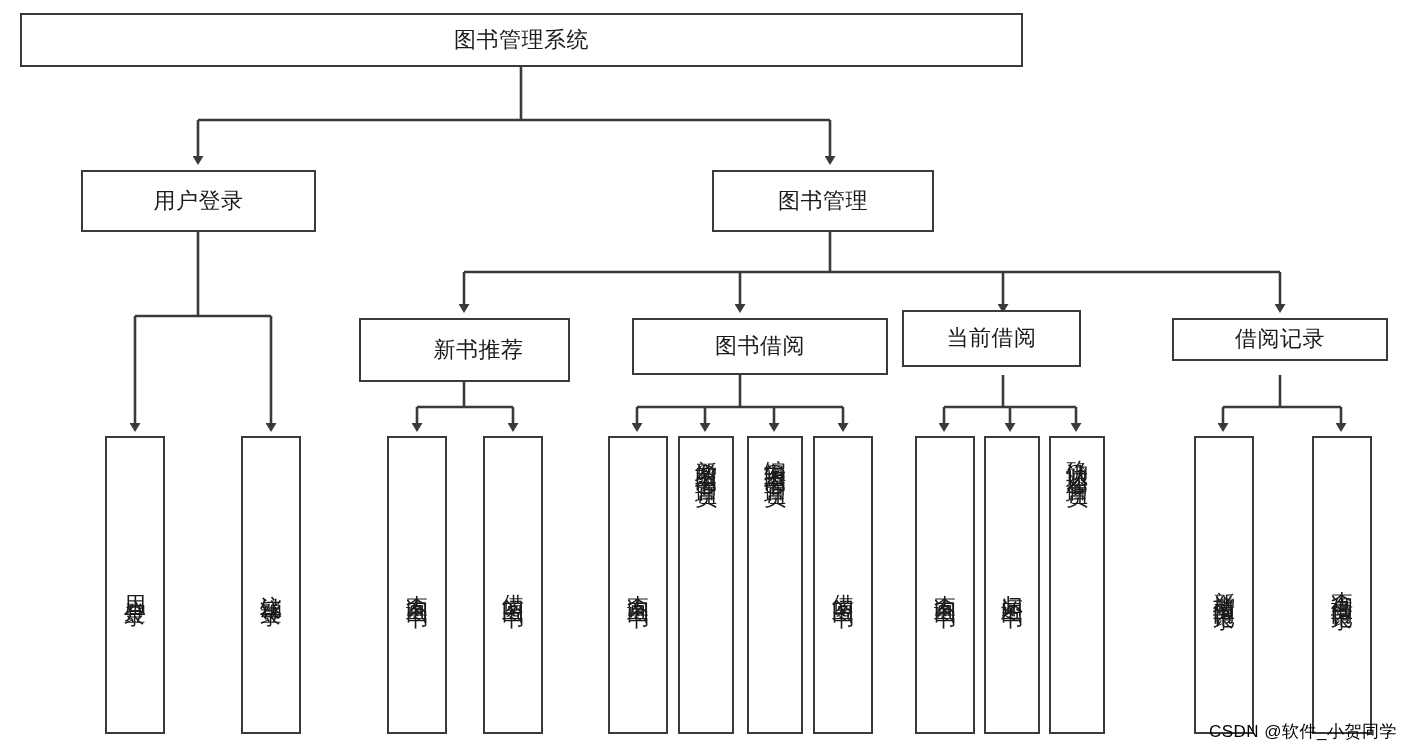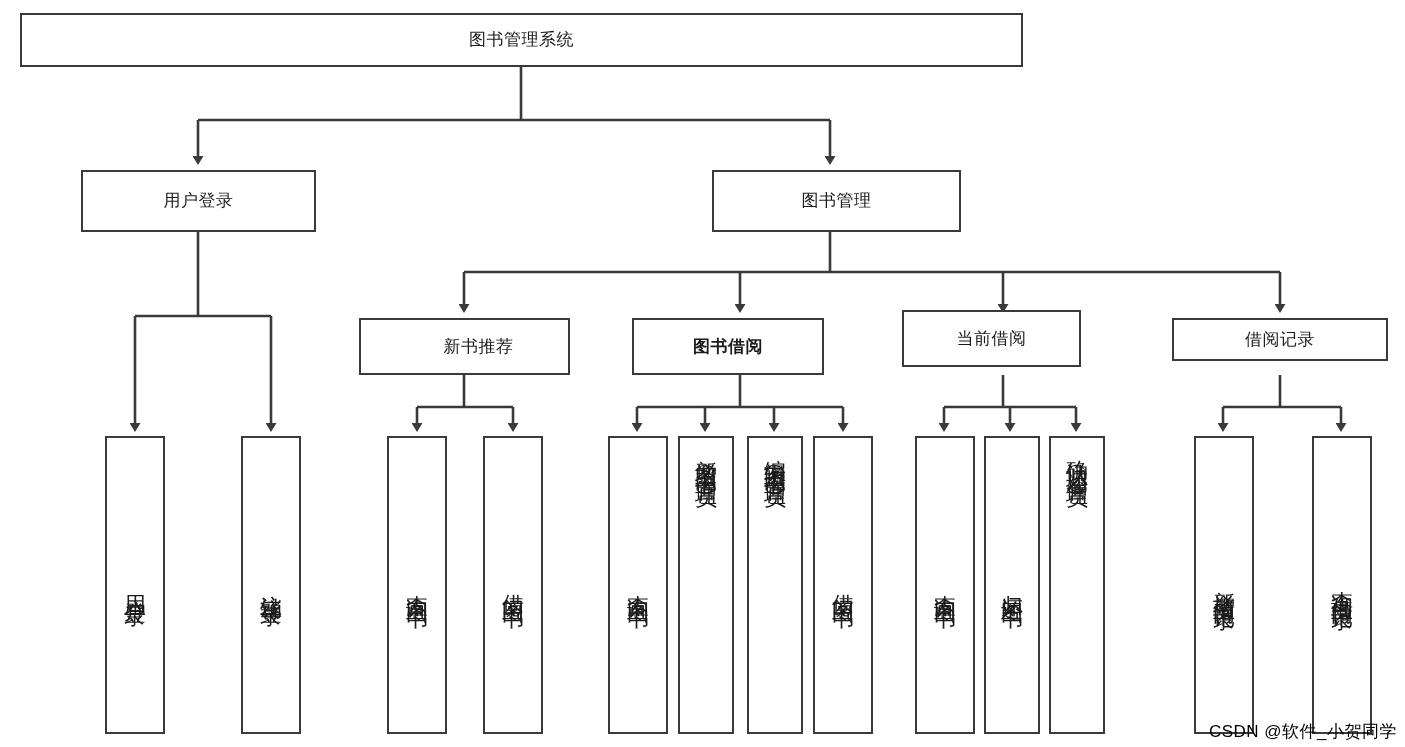--- a/index.html
+++ b/index.html
@@ -37,21 +37,21 @@
     justify-content: center;
     color: #1a1a1a;
   }
   .node-label {
     display: block;
     text-align: center;
     line-height: 1.12;
     white-space: pre-wrap;
   }
   .node.horizontal .node-label {
-    font-size: 17px;
+    font-size: 22px;
     letter-spacing: 0.5px;
   }
   .node.vertical {
     align-items: center;
     justify-content: center;
     padding: 4px 0;
   }
   .node.vertical .node-label {
     writing-mode: vertical-rl;
     text-orientation: upright;
@@ -129,28 +129,28 @@
     </g>
   </svg>
 
   <div class="node horizontal" style="left:20px; top:13px; width:1003px; height:54px;">
     <span class="node-label">图书管理系统</span>
   </div>
 
   <div class="node horizontal" style="left:81px; top:170px; width:235px; height:62px;">
     <span class="node-label">用户登录</span>
   </div>
-  <div class="node horizontal" style="left:712px; top:170px; width:249px; height:62px;">
+  <div class="node horizontal" style="left:712px; top:170px; width:222px; height:62px;">
     <span class="node-label">图书管理</span>
   </div>
 
-  <div class="node horizontal" style="left:359px; top:318px; width:211px; height:57px;padding-left:28px;">
+  <div class="node horizontal" style="left:359px; top:318px; width:211px; height:64px;padding-left:28px;">
     <span class="node-label">新书推荐</span>
   </div>
-  <div class="node horizontal" style="left:632px; top:318px; width:192px; height:57px;font-weight:bold;">
+  <div class="node horizontal" style="left:632px; top:318px; width:256px; height:57px;">
     <span class="node-label">图书借阅</span>
   </div>
   <div class="node horizontal" style="left:902px; top:310px; width:179px; height:57px;">
     <span class="node-label">当前借阅</span>
   </div>
   <div class="node horizontal" style="left:1172px; top:318px; width:216px; height:43px;">
     <span class="node-label">借阅记录</span>
   </div>
 
   <div class="node vertical" style="left:105px; top:436px; width:60px; height:298px;">

